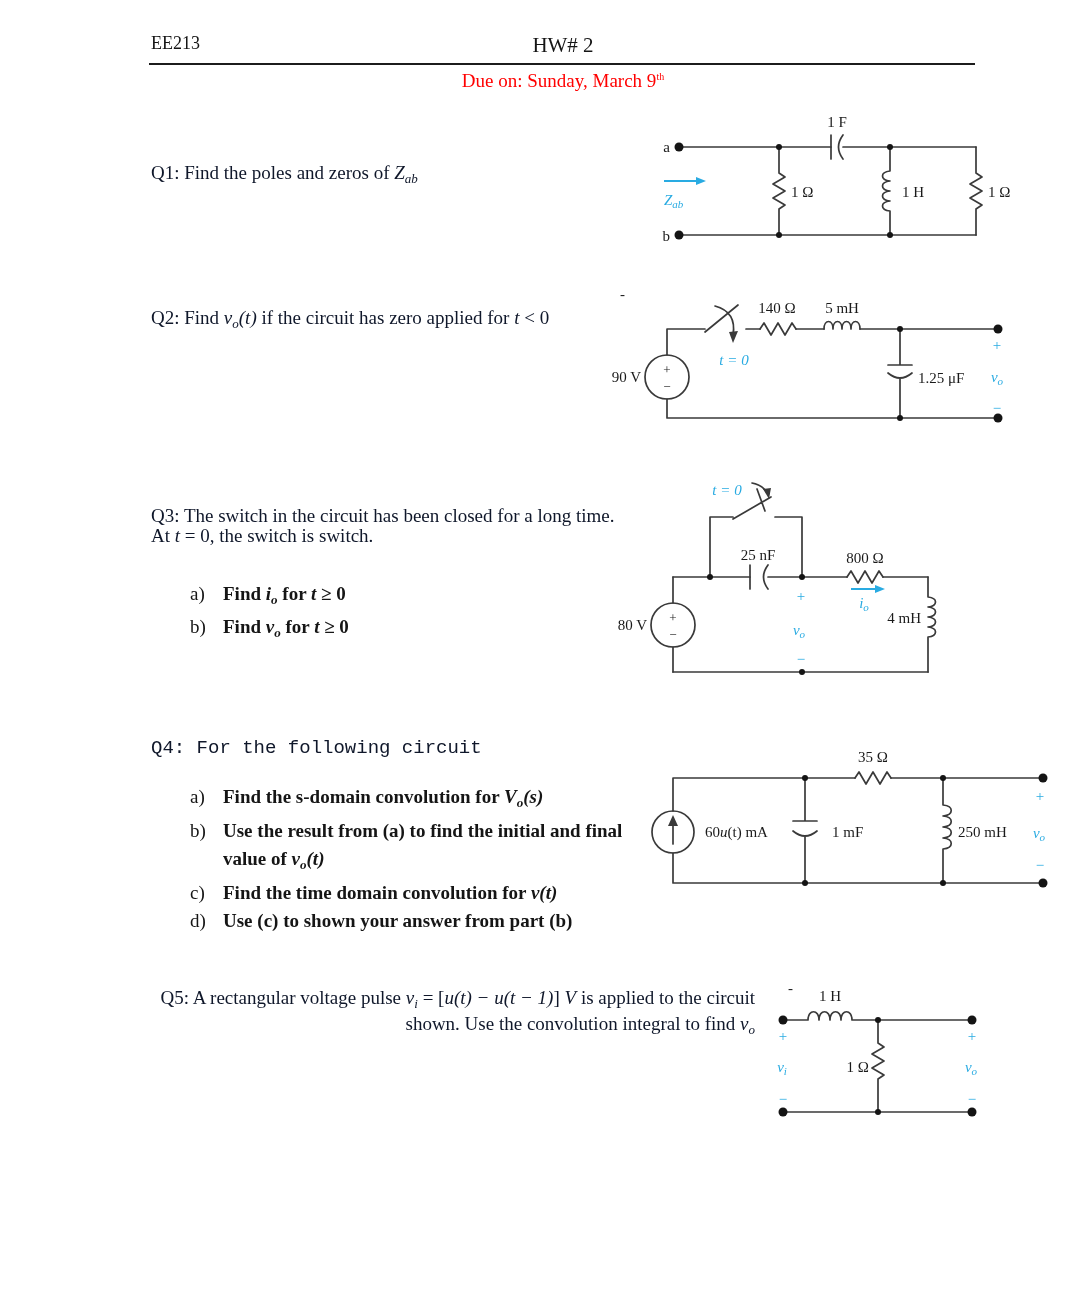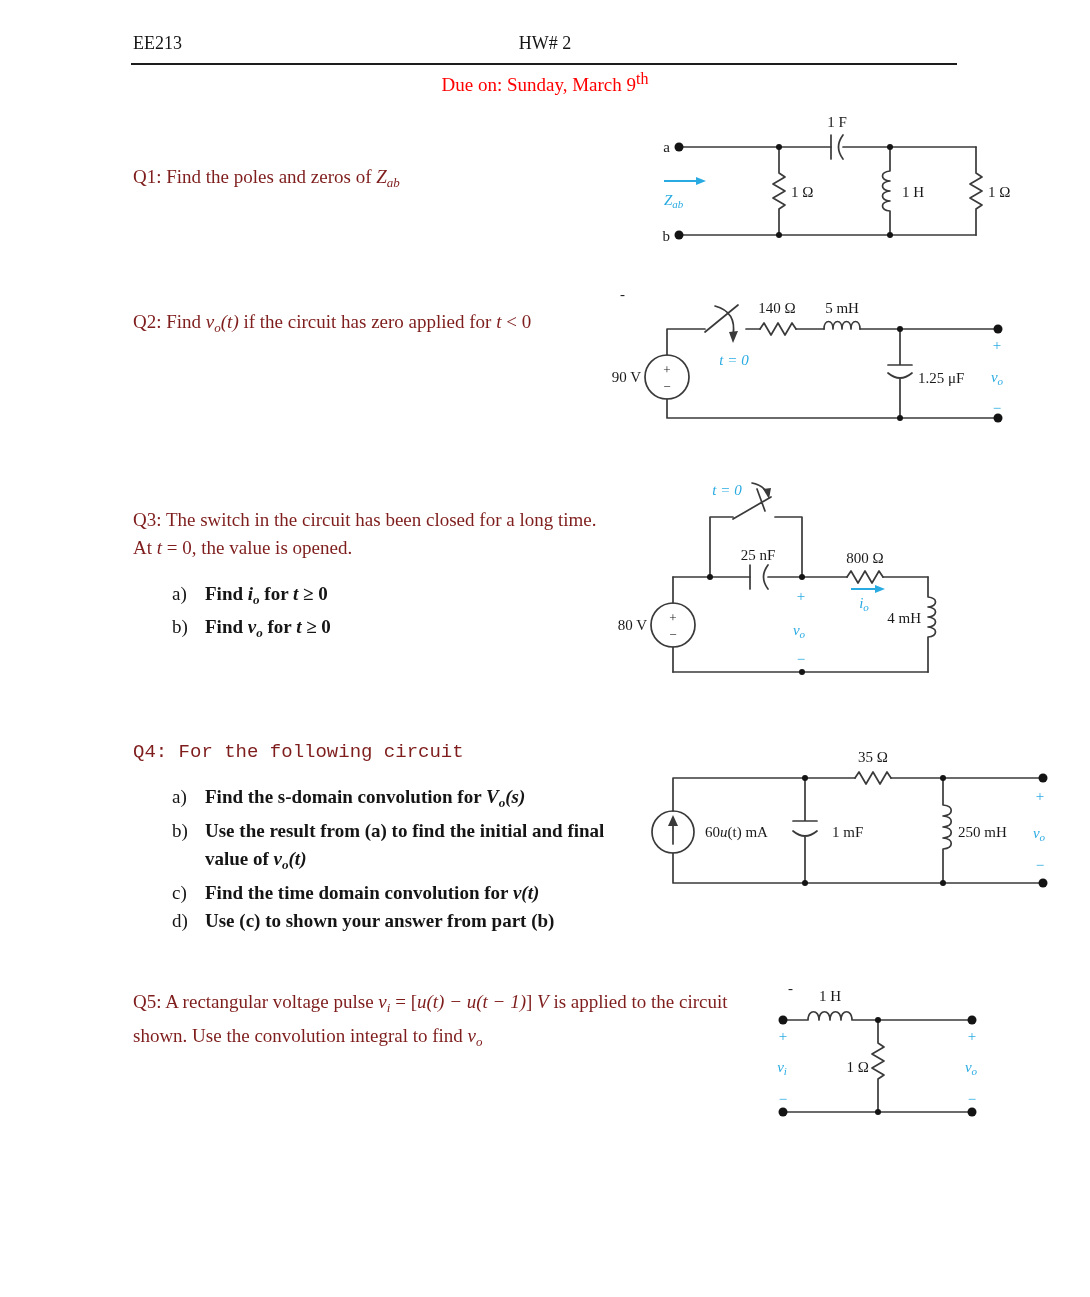--- a/index.html
+++ b/index.html
@@ -1,29 +1,29 @@
 <!DOCTYPE html>
 <html><head>
 <meta charset="utf-8">
 <style>
   html,body{margin:0;padding:0;}
   body{
     width:1090px;height:1297px;position:relative;background:#ffffff;
     font-family:"Liberation Serif",serif;color:#151515;overflow:hidden;
   }
-  .abs{position:absolute;}
-  .qtext{font-size:19px;line-height:28px;color:#7f1d1d;}
+  .abs{position:absolute;margin-left:18px;}
+  .qtext{font-size:19px;line-height:20px;color:#0f172a;}
   .mi{font-style:italic;}
   .msub{font-style:italic;font-size:13px;vertical-align:-4px;}
   .hdr-course{font-size:18px;}
-  .hdr-title{font-size:18px;}
+  .hdr-title{font-size:21px;}
   .hdr-center{text-align:center;}
   .rule{background:#1c1c1c;height:2px;}
   .due{color:#ff0000;font-size:19px;text-align:center;}
-  .due sup{font-size:16px;}
+  .due sup{font-size:10px;}
   .items{font-size:19px;line-height:28px;}
   .item{display:flex;}
   .item .ilabel{width:33px;flex:0 0 33px;}
   .item .ibody{flex:1;font-weight:bold;}
   svg{position:absolute;overflow:visible;}
   svg .wire{stroke:#3a3a3a;stroke-width:1.7;fill:none;stroke-linecap:round;stroke-linejoin:round;}
   svg .dot{fill:#141414;stroke:none;}
   svg .lab{font-family:"Liberation Serif",serif;font-size:15px;fill:#1a1a1a;}
   svg .cy{fill:#29abe2;}
   svg .cyl{stroke:#29abe2;stroke-width:2;fill:none;}
@@ -95,21 +95,21 @@
   <circle class="dot" cx="290" cy="44" r="3"></circle>
   <circle class="dot" cx="290" cy="133" r="3"></circle>
   <circle class="dot" cx="388" cy="44" r="4.5"></circle>
   <circle class="dot" cx="388" cy="133" r="4.5"></circle>
   <text class="cy lab" x="387" y="65" text-anchor="middle">+</text>
   <text class="cy lab it" x="387" y="97" text-anchor="middle"><tspan>v</tspan><tspan class="sub" dy="3">o</tspan></text>
   <text class="cy lab" x="387" y="128" text-anchor="middle">−</text>
 </svg>
 
 <div class="abs qtext" style="left:133px;top:506px;width:482px;">
-  <span>Q3: The switch in the circuit has been closed for a long time. At </span><span class="mi">t</span><span> = 0, the value is opened.</span>
+  <span>Q3: The switch in the circuit has been closed for a long time. At </span><span class="mi">t</span><span> = 0, the switch is switch.</span>
 </div>
 <div class="abs items" style="left:172px;top:580px;width:420px;line-height:27px;">
   <div class="item">
     <span class="ilabel">a)</span>
     <span class="ibody"><span>Find </span><span class="mi">i</span><span class="msub">o</span><span> for </span><span class="mi">t</span><span> ≥ 0</span></span>
   </div>
   <div class="item">
     <span class="ilabel">b)</span>
     <span class="ibody"><span>Find </span><span class="mi">v</span><span class="msub">o</span><span> for </span><span class="mi">t</span><span> ≥ 0</span></span>
   </div>
@@ -180,21 +180,21 @@
   <circle class="dot" cx="175" cy="138" r="3"></circle>
   <circle class="dot" cx="313" cy="33" r="3"></circle>
   <circle class="dot" cx="313" cy="138" r="3"></circle>
   <circle class="dot" cx="413" cy="33" r="4.5"></circle>
   <circle class="dot" cx="413" cy="138" r="4.5"></circle>
   <text class="cy lab" x="410" y="56" text-anchor="middle">+</text>
   <text class="cy lab it" x="409" y="93" text-anchor="middle"><tspan>v</tspan><tspan class="sub" dy="3">o</tspan></text>
   <text class="cy lab" x="410" y="125" text-anchor="middle">−</text>
 </svg>
 
-<div class="abs qtext" style="left:133px;top:988px;width:604px;">
+<div class="abs qtext" style="left:133px;top:988px;width:604px;text-align:right;">
   <span>Q5: A rectangular voltage pulse </span><span class="mi">v</span><span class="msub">i</span><span> = [</span><span class="mi">u(t) − u(t − 1)</span><span>] </span><span class="mi">V</span><span> is applied to the circuit shown. Use the convolution integral to find </span><span class="mi">v</span><span class="msub">o</span>
 </div>
 
 <svg style="left:770px;top:985px;" width="220" height="140" viewBox="0 0 220 140">
   <text class="lab" x="18" y="8">-</text>
   <path class="wire" d="M13 35 H38 M38 35 c0 -11 11 -11 11 0 c0 -11 11 -11 11 0 c0 -11 11 -11 11 0 c0 -11 11 -11 11 0 M82 35 H202"></path>
   <text class="lab" x="60" y="16" text-anchor="middle">1 H</text>
   <path class="wire" d="M108 35 V58 l6 4 l-12 7 l12 7 l-12 7 l12 7 l-6 4 V127"></path>
   <text class="lab" x="99" y="87" text-anchor="end">1 Ω</text>
   <path class="wire" d="M13 127 H202"></path>

